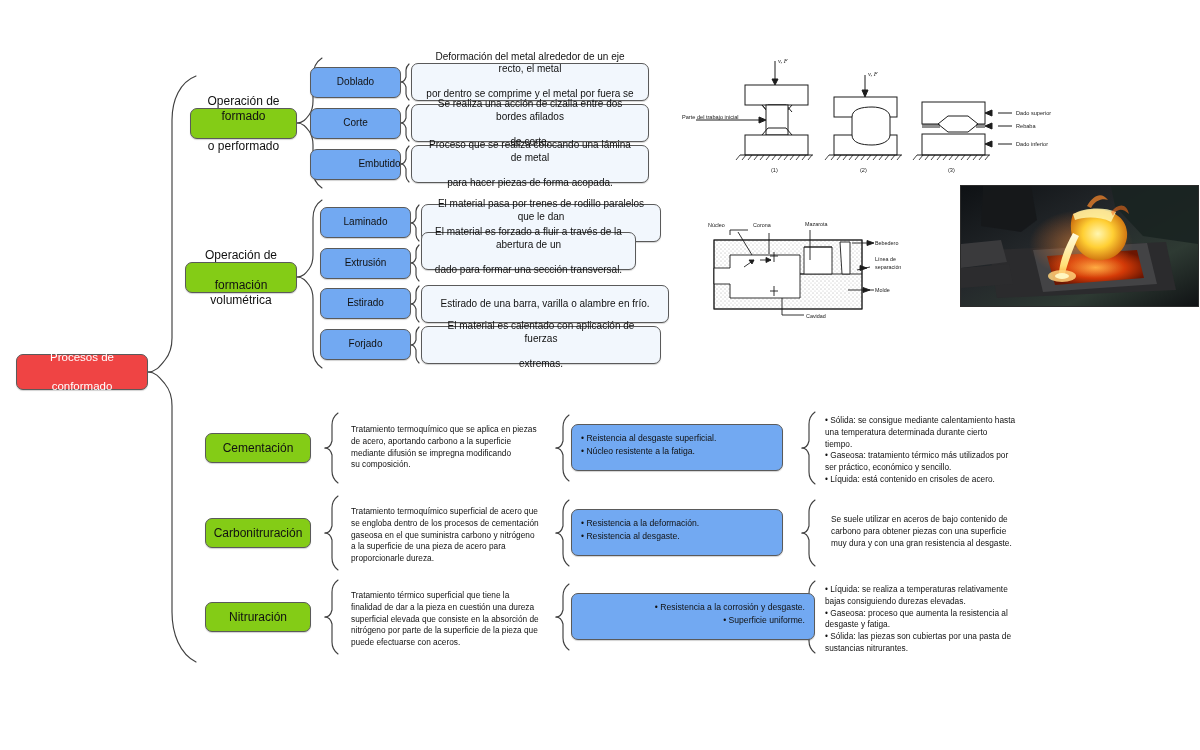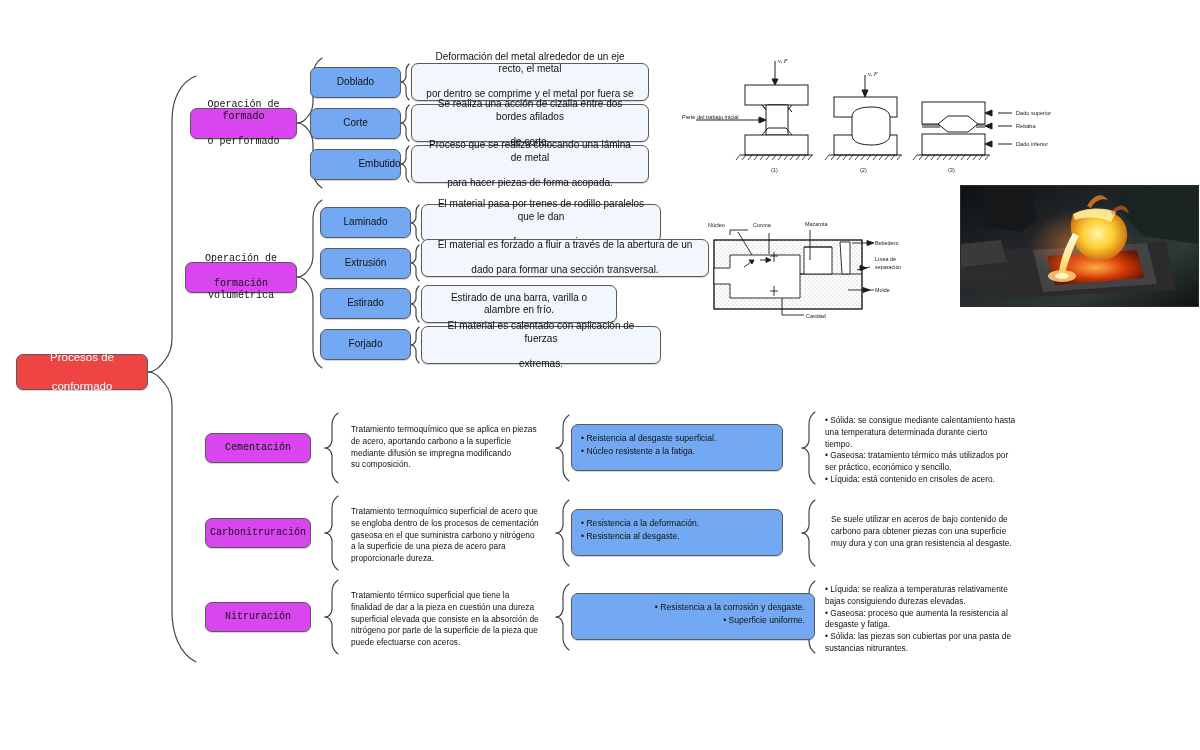--- a/index.html
+++ b/index.html
@@ -15,21 +15,21 @@
     position:absolute;box-sizing:border-box;
     border:1.6px solid #5a5a5a;border-radius:7px;
     display:flex;align-items:center;justify-content:center;
     text-align:center;line-height:1.25;
     box-shadow:0 1px 1px rgba(0,0,0,.18);
   }
   .node span{display:block;padding:0 6px;}
   .root{
     background:#ef4444;color:#ffffff;font-size:11.5px;
   }
-  .lightblue{background:#d946ef;color:#111;font-size:10px;font-family:Liberation Mono, monospace;}
+  .lightblue{background:#84cc16;color:#111;font-size:12px;}
   .midblue{background:#72a9f2;color:#111;font-size:10px;}
   .white{background:#f2f7fd;color:#111;font-size:10px;}
   .plain{background:transparent;border:none;box-shadow:none;
          color:#111;font-size:8.3px;line-height:1.42;
          display:block;text-align:left;}
   .bulletbox{
     font-size:8.6px;line-height:1.5;text-align:left;
     display:block;padding:7px 9px 6px 9px;
   }
   .bulletbox div{white-space:nowrap;}
@@ -166,31 +166,31 @@
   <div class="node white" style="left:421px;top:204px;width:240px;height:38px;">
     <span>
       <span>El material pasa por trenes de rodillo paralelos que le dan</span><br>
       <span>una forma progresiva</span>
     </span>
   </div>
 
   <div class="node midblue" style="left:320px;top:248px;width:91px;height:31px;">
     <span>Extrusión</span>
   </div>
-  <div class="node white" style="left:421px;top:239px;width:288px;height:38px;">
+  <div class="node white" style="left:421px;top:232px;width:215px;height:38px;">
     <span>
       <span>El material es forzado a fluir a través de la abertura de un</span><br>
       <span>dado para formar una sección transversal.</span>
     </span>
   </div>
 
   <div class="node midblue" style="left:320px;top:288px;width:91px;height:31px;">
     <span>Estirado</span>
   </div>
-  <div class="node white" style="left:421px;top:285px;width:196px;height:38px;">
+  <div class="node white" style="left:421px;top:285px;width:248px;height:38px;">
     <span>
       <span>Estirado de una barra, varilla o alambre en frío.</span>
     </span>
   </div>
 
   <div class="node midblue" style="left:320px;top:329px;width:91px;height:31px;">
     <span>Forjado</span>
   </div>
   <div class="node white" style="left:421px;top:326px;width:240px;height:38px;">
     <span>

